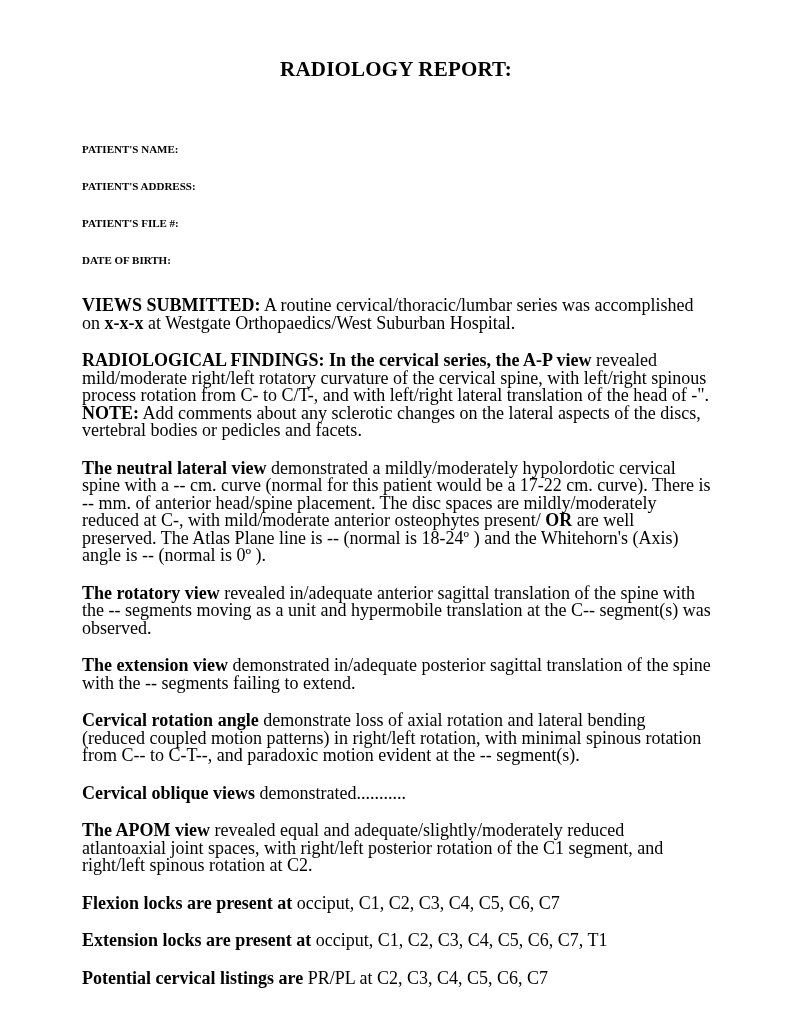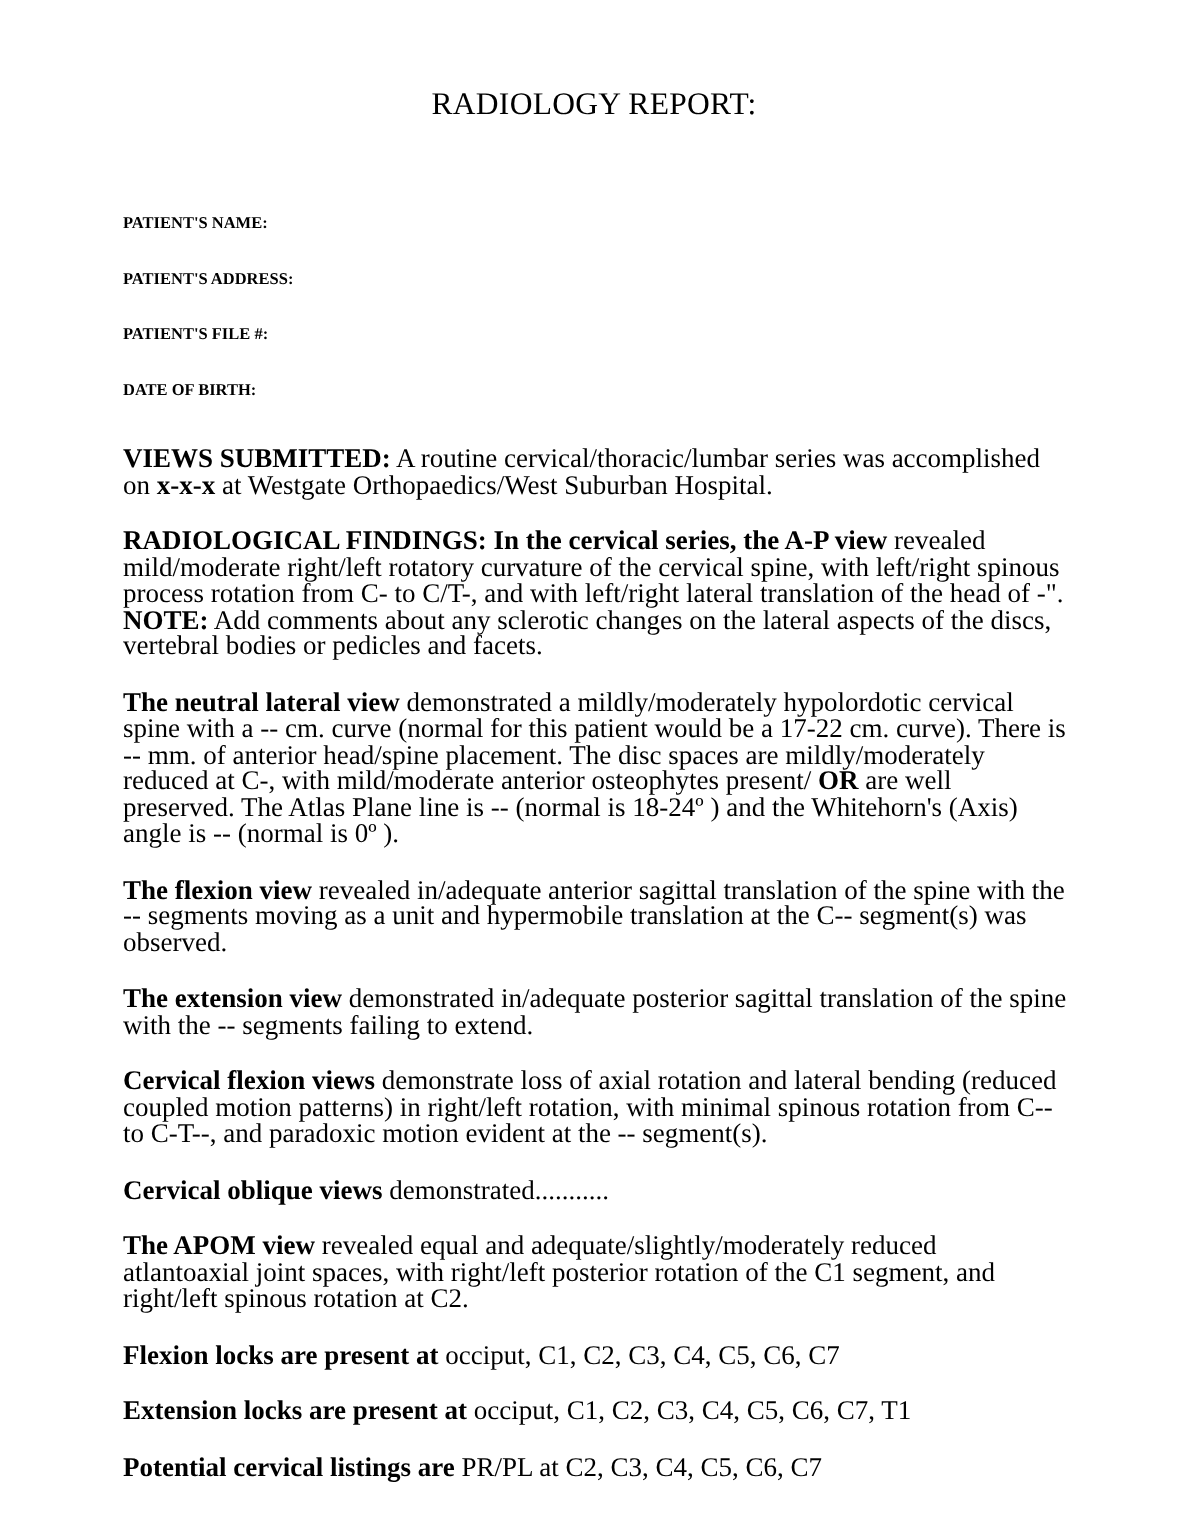--- a/index.html
+++ b/index.html
@@ -14,21 +14,21 @@
     background: #ffffff;
     color: #000000;
     font-family: "Liberation Serif", "DejaVu Serif", serif;
     box-sizing: border-box;
     padding: 57px 81px 0 82px;
     overflow: hidden;
   }
   .title {
     font-size: 21px;
     line-height: 25px;
-    font-weight: normal;
+    font-weight: bold;
     text-align: center;
     margin: 0 0 58px 0;
     letter-spacing: 0.2px;
   }
   .fields {
     margin: 0;
   }
   .field {
     font-size: 11px;
     line-height: 18px;
@@ -58,22 +58,22 @@
       <p class="field">PATIENT'S NAME:</p>
       <p class="field">PATIENT'S ADDRESS:</p>
       <p class="field">PATIENT'S FILE #:</p>
       <p class="field">DATE OF BIRTH:</p>
     </div>
 
   <div class="body">
       <p class="para"><b>VIEWS SUBMITTED:</b><span> A routine cervical/thoracic/lumbar series was accomplished on </span><b>x-x-x</b><span> at Westgate Orthopaedics/West Suburban Hospital.</span></p>
       <p class="para"><b>RADIOLOGICAL FINDINGS: In the cervical series, the A-P view</b><span> revealed mild/moderate right/left rotatory curvature of the cervical spine, with left/right spinous process rotation from C- to C/T-, and with left/right lateral translation of the head of -". </span><b>NOTE:</b><span> Add comments about any sclerotic changes on the lateral aspects of the discs, vertebral bodies or pedicles and facets.</span></p>
       <p class="para"><b>The neutral lateral view</b><span> demonstrated a mildly/moderately hypolordotic cervical spine with a -- cm. curve (normal for this patient would be a 17-22 cm. curve). There is -- mm. of anterior head/spine placement. The disc spaces are mildly/moderately reduced at C-, with mild/moderate anterior osteophytes present/ </span><b>OR</b><span> are well preserved. The Atlas Plane line is -- (normal is 18-24º ) and the Whitehorn's (Axis) angle is -- (normal is 0º ).</span></p>
-      <p class="para"><b>The flexion view</b><span> revealed in/adequate anterior sagittal translation of the spine with the -- segments moving as a unit and hypermobile translation at the C-- segment(s) was observed.</span></p>
+      <p class="para"><b>The rotatory view</b><span> revealed in/adequate anterior sagittal translation of the spine with the -- segments moving as a unit and hypermobile translation at the C-- segment(s) was observed.</span></p>
       <p class="para"><b>The extension view</b><span> demonstrated in/adequate posterior sagittal translation of the spine with the -- segments failing to extend.</span></p>
-      <p class="para"><b>Cervical flexion views</b><span> demonstrate loss of axial rotation and lateral bending (reduced coupled motion patterns) in right/left rotation, with minimal spinous rotation from C-- to C-T--, and paradoxic motion evident at the -- segment(s).</span></p>
+      <p class="para"><b>Cervical rotation angle</b><span> demonstrate loss of axial rotation and lateral bending (reduced coupled motion patterns) in right/left rotation, with minimal spinous rotation from C-- to C-T--, and paradoxic motion evident at the -- segment(s).</span></p>
       <p class="para"><b>Cervical oblique views</b><span> demonstrated...........</span></p>
       <p class="para"><b>The APOM view</b><span> revealed equal and adequate/slightly/moderately reduced atlantoaxial joint spaces, with right/left posterior rotation of the C1 segment, and right/left spinous rotation at C2.</span></p>
       <p class="para"><b>Flexion locks are present at</b><span> occiput, C1, C2, C3, C4, C5, C6, C7</span></p>
       <p class="para"><b>Extension locks are present at</b><span> occiput, C1, C2, C3, C4, C5, C6, C7, T1</span></p>
       <p class="para"><b>Potential cervical listings are</b><span> PR/PL at C2, C3, C4, C5, C6, C7</span></p>
     </div>
 </div>
 
 </body></html>

